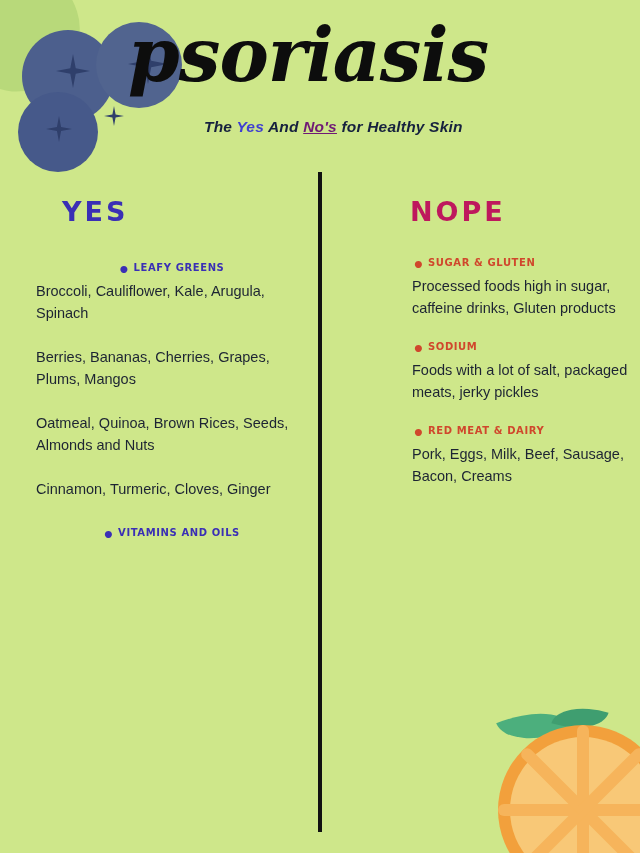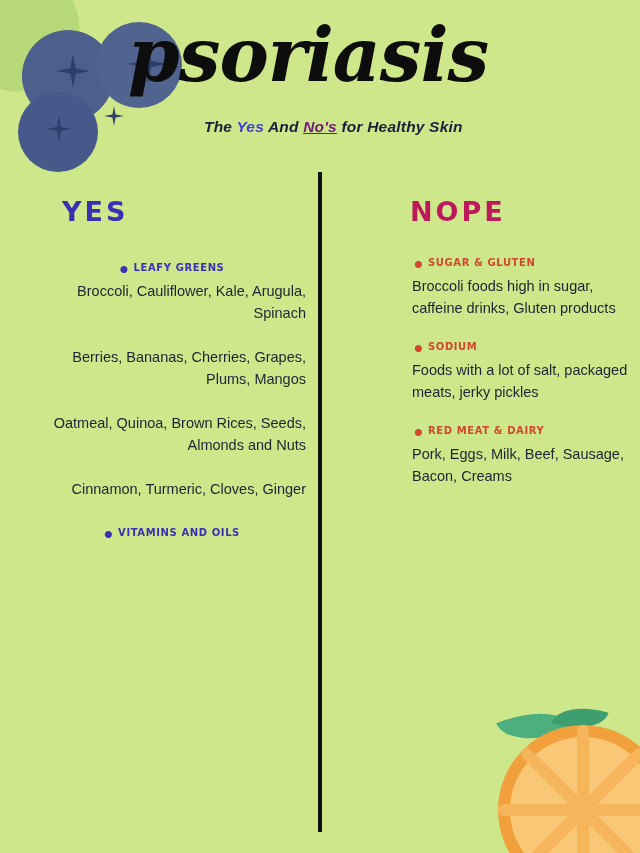--- a/index.html
+++ b/index.html
@@ -205,21 +205,21 @@
     color: #1d2433;
     font-family: "Liberation Sans", sans-serif;
   }
 
   
   .col-yes .group { text-align: center; }
   .col-yes .group-title {
     display: inline-block;
     text-align: left;
   }
-  .col-yes .group-body { text-align: right; }
+  .col-yes .group-body { text-align: left; }
 
   .col-no .group { text-align: left; padding-left: 10px; }
   .col-no .group-body { text-align: left; }
 </style>
 </head>
 <body>
 
 <div id="page">
 
   <div class="leaf-topleft"></div>
@@ -283,21 +283,21 @@
       <span class="group-title">VITAMINS AND OILS</span>
     </div>
   </div>
 
   <div class="col col-no">
     <div class="col-head">NOPE</div>
 
 
     <div class="group">
       <span class="group-title">SUGAR &amp; GLUTEN</span>
-      <div class="group-body">Broccoli foods high in sugar, caffeine drinks, Gluten products</div>
+      <div class="group-body">Processed foods high in sugar, caffeine drinks, Gluten products</div>
     </div>
 
     <div class="group">
       <span class="group-title">SODIUM</span>
       <div class="group-body">Foods with a lot of salt, packaged meats, jerky pickles</div>
     </div>
 
     <div class="group">
       <span class="group-title">RED MEAT &amp; DAIRY</span>
       <div class="group-body">Pork, Eggs, Milk, Beef, Sausage, Bacon, Creams</div>

